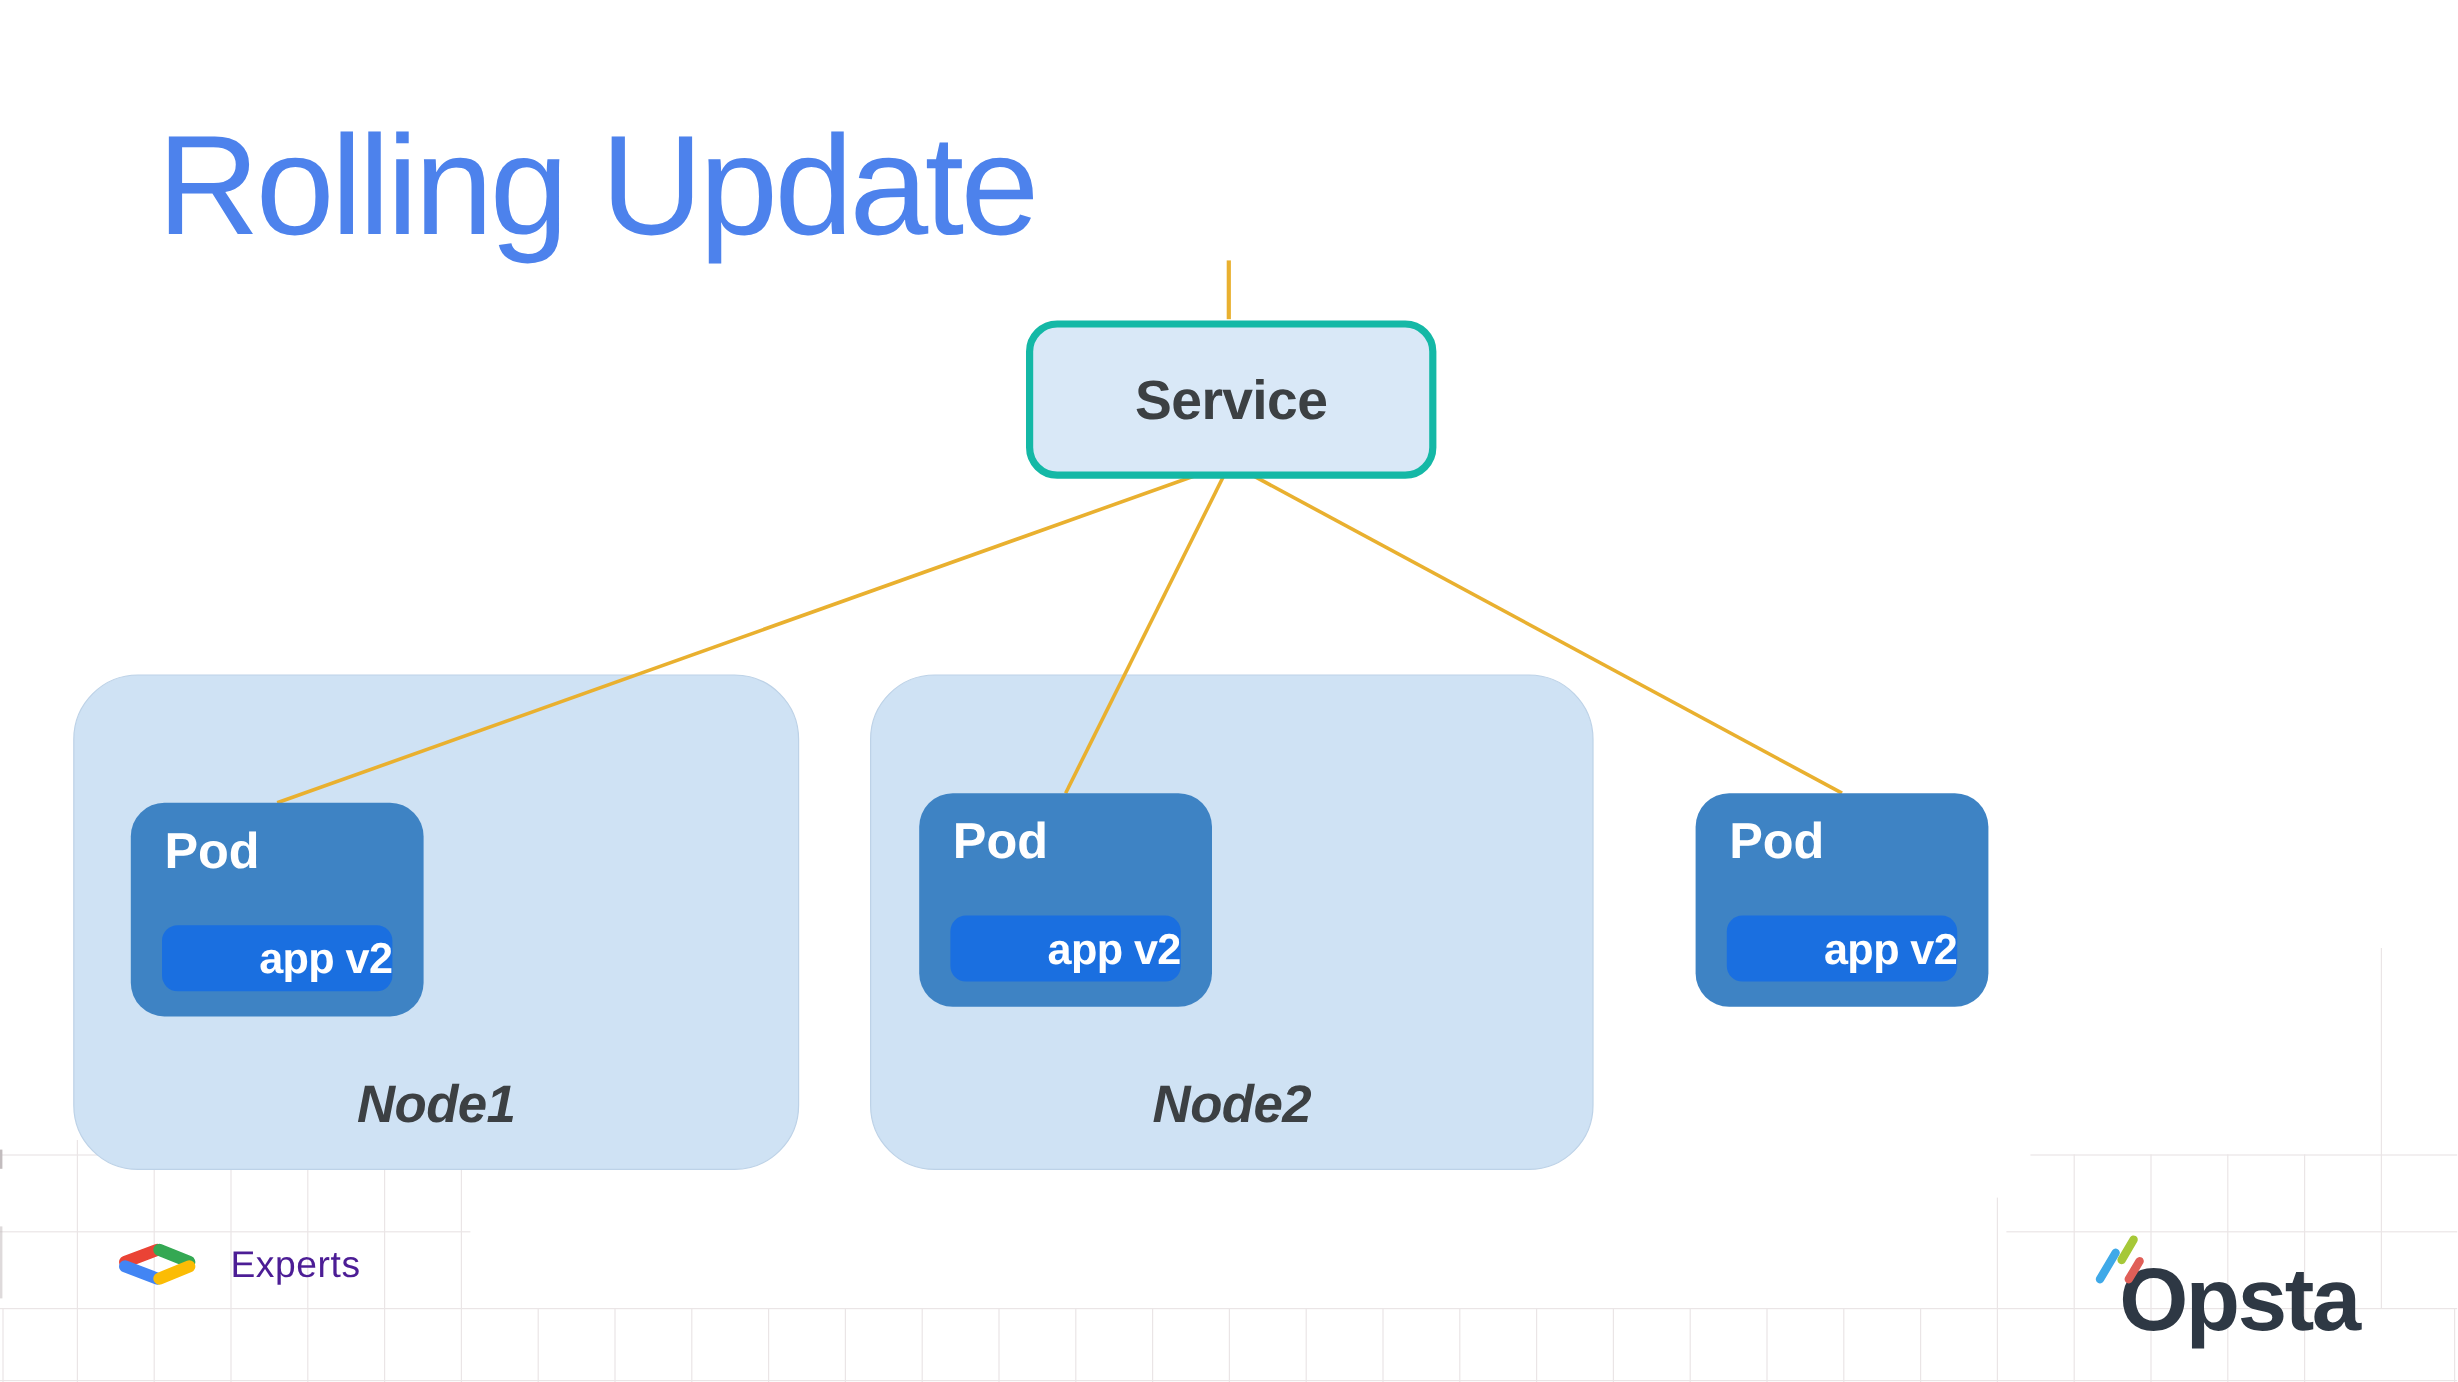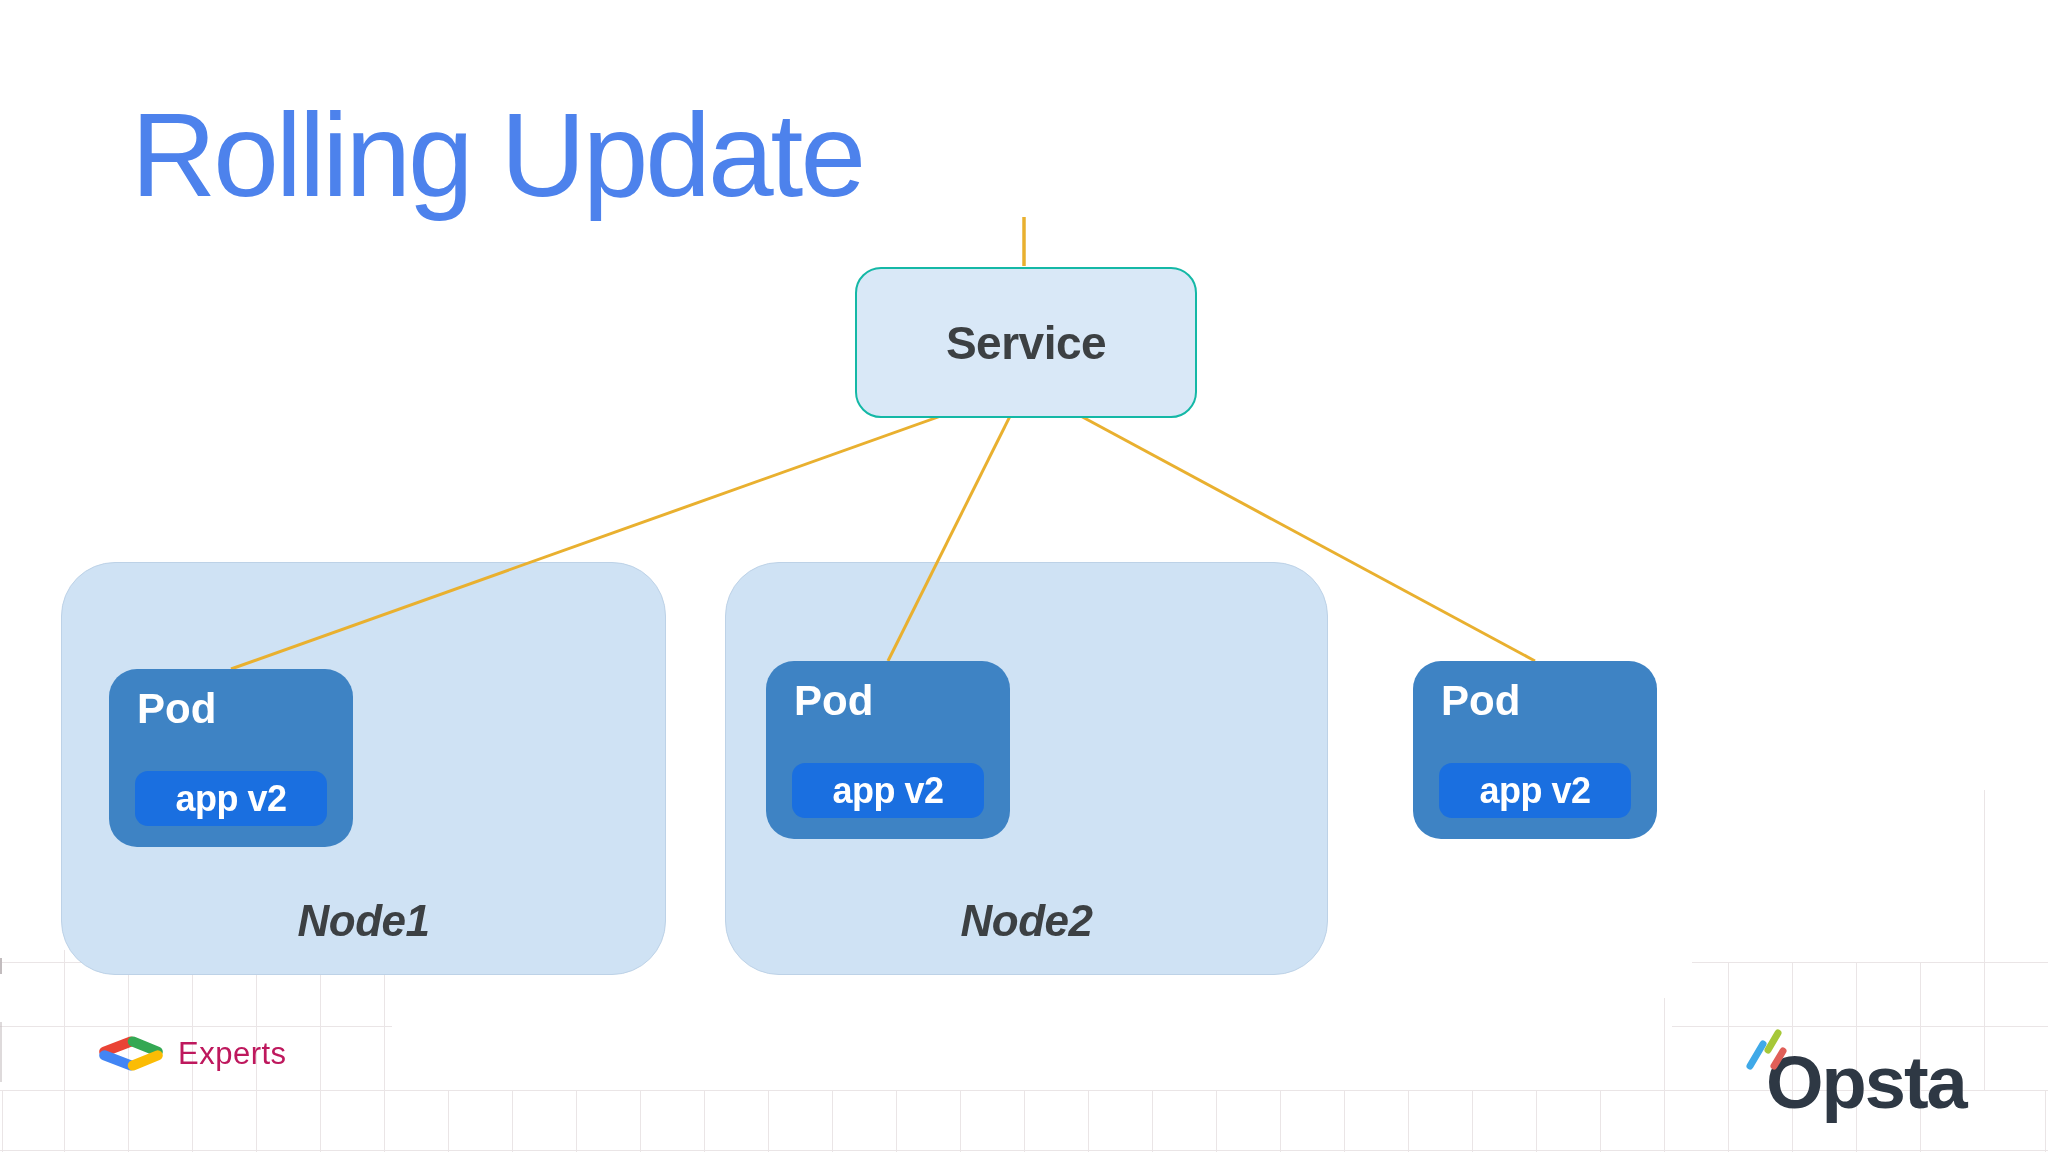--- a/index.html
+++ b/index.html
@@ -13,47 +13,47 @@
   
   .gh,.gv{position:absolute;background:#eae5e6;}
   .gh{height:1px;}
   .gv{width:1px;}
   .edge-mark{position:absolute;left:0;width:2px;background:#c2bcbe;}
 
   
   #connectors{position:absolute;left:0;top:0;pointer-events:none;}
 
   
-  .service{position:absolute;left:855px;top:267px;width:342px;height:151px;
-           background:#d9e8f7;border:2px solid #14b8a6;border-radius:26px;
+  .service{position:absolute;left:855px;top:267px;width:342px;height:132px;
+           background:#d9e8f7;border:6px solid #14b8a6;border-radius:26px;
            display:flex;align-items:center;justify-content:center;box-sizing:border-box;}
   .service-label{font-size:46px;font-weight:700;color:#3c4043;letter-spacing:-0.5px;}
 
   
   .node{position:absolute;top:562px;height:413px;background:#cfe2f4;
         border:1px solid #bdd2e7;border-radius:54px;box-sizing:border-box;}
   .node1{left:61px;width:605px;}
   .node2{left:725px;width:603px;}
   .node3{left:1386px;width:601px;}
   .node-label{position:absolute;left:0;right:0;bottom:28px;text-align:center;
               font-size:44px;font-weight:700;color:#3c4043;letter-spacing:-0.5px;font-style:italic;}
 
   
   .pod{position:absolute;width:244px;height:178px;background:#3e83c4;border-radius:28px;}
   .pod1{left:48px;top:107px;}
   .pod2{left:41px;top:99px;}
   .pod3{left:27px;top:99px;}
   .pod-label{position:absolute;left:28px;top:16px;font-size:42px;font-weight:700;color:#ffffff;}
   .chip{position:absolute;left:26px;top:102px;width:192px;height:55px;background:#1a6fe0;
-        border-radius:13px;display:flex;align-items:center;justify-content:center;}
+        border-radius:13px;display:flex;align-items:center;justify-content:flex-end;}
   .chip-label{font-size:36px;font-weight:700;color:#ffffff;letter-spacing:-0.5px;}
 
   
   .experts{position:absolute;left:96px;top:1035px;display:flex;align-items:center;}
-  .experts-text{margin-left:12px;font-size:31px;font-weight:400;color:#be185d;letter-spacing:0.5px;}
+  .experts-text{margin-left:26px;font-size:31px;font-weight:400;color:#4c1d95;letter-spacing:0.5px;}
   .opsta{position:absolute;left:1742px;top:1022px;width:260px;height:110px;}
   .opsta-word{position:absolute;left:24px;top:18px;font-size:74px;font-weight:700;
               color:#2e3844;letter-spacing:-2px;text-align:center;}
 </style>
 </head>
 <body>
 
 <div id="canvas">
 
   <div>

